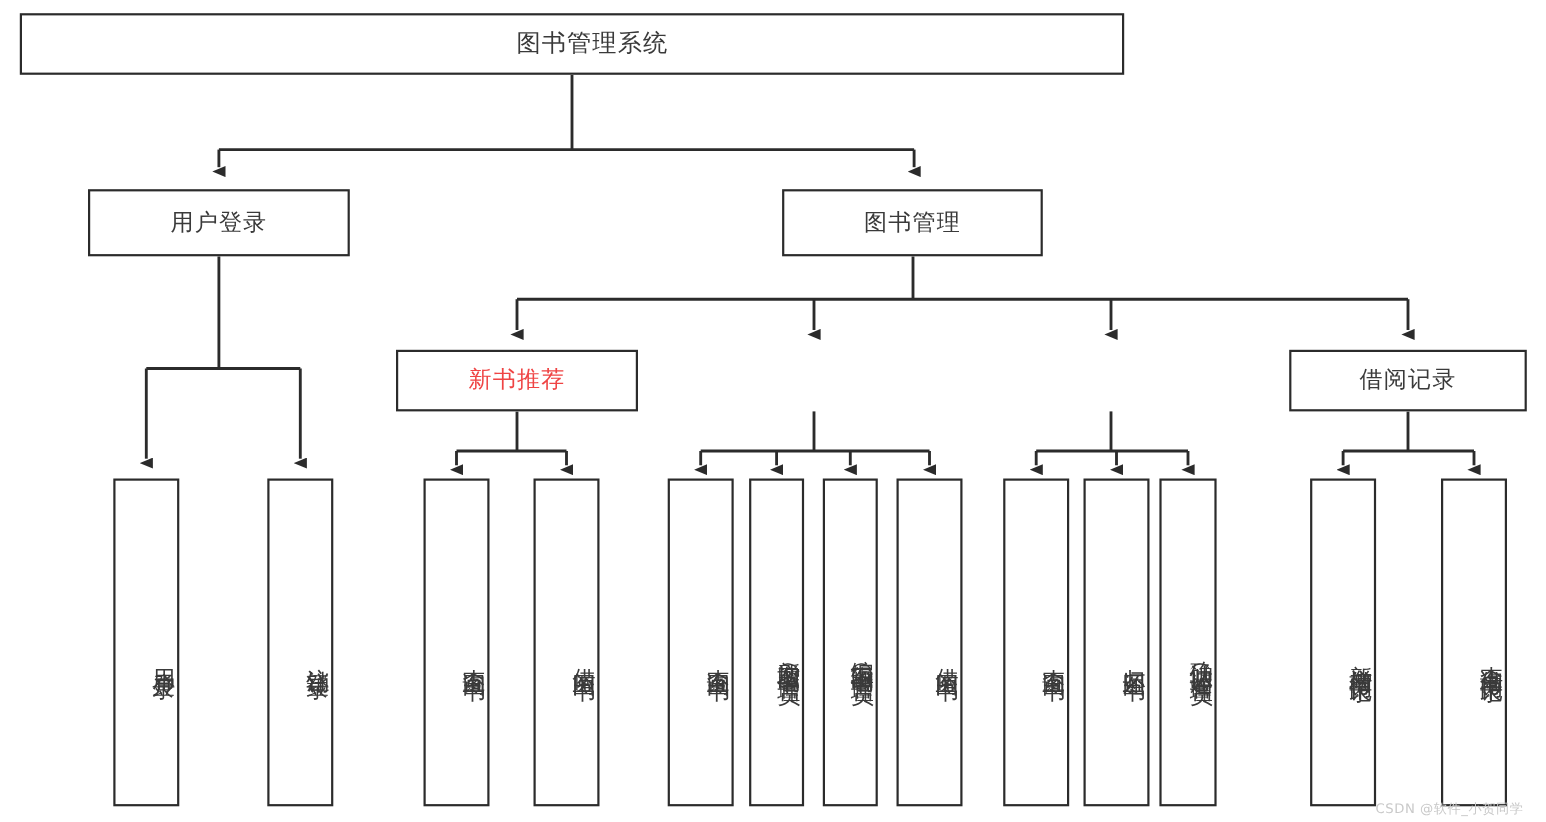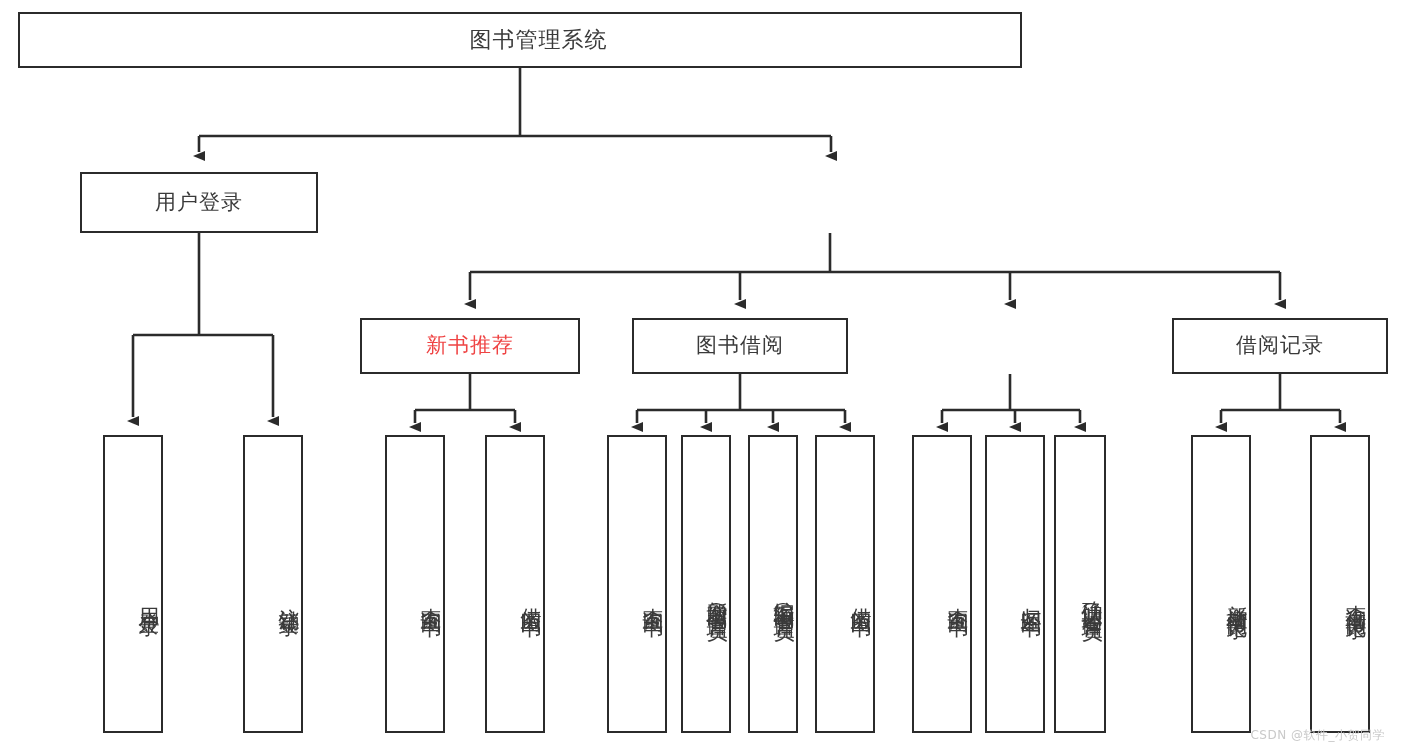--- a/index.html
+++ b/index.html
@@ -124,26 +124,26 @@
     </g>
   </svg>
 
   <div class="node horiz root" id="node-root" style="left: 18px; top: 12px; width: 1004px; height: 56px; border-color: rgb(43, 43, 43); color: rgb(58, 58, 58); padding-left: 37px;">
     <span class="label">图书管理系统</span>
   </div>
 
   <div class="node horiz" id="node-user-login" style="left: 80px; top: 172px; width: 238px; height: 61px; border-color: rgb(43, 43, 43); color: rgb(58, 58, 58);">
     <span class="label">用户登录</span>
   </div>
+  <div class="node horiz" id="node-book-manage" style="left: 711px; top: 172px; width: 237px; height: 61px; border-color: rgb(43, 43, 43); color: rgb(58, 58, 58);">
+    <span class="label">图书管理</span>
+  </div>
 
   <div class="node horiz" id="node-new-book-recommend" style="left: 360px; top: 318px; width: 220px; height: 56px; border-color: rgb(43, 43, 43); color: #ef4444;">
     <span class="label">新书推荐</span>
-  </div>
-  <div class="node horiz" id="node-book-borrow" style="left: 632px; top: 318px; width: 216px; height: 56px; border-color: rgb(43, 43, 43); color: rgb(58, 58, 58);">
-    <span class="label">图书借阅</span>
   </div>
   <div class="node horiz" id="node-borrow-record" style="left: 1172px; top: 318px; width: 216px; height: 56px; border-color: rgb(43, 43, 43); color: rgb(58, 58, 58);">
     <span class="label">借阅记录</span>
   </div>
 
   <div class="node vert" id="node-leaf-user-login" style="left: 103px; top: 435px; width: 60px; height: 298px; border-color: rgb(43, 43, 43); color: rgb(58, 58, 58);">
     <span class="label">用户登录</span>
   </div>
   <div class="node vert" id="node-leaf-logout" style="left: 243px; top: 435px; width: 60px; height: 298px; border-color: rgb(43, 43, 43); color: rgb(58, 58, 58);">
     <span class="label">注销登录</span>

